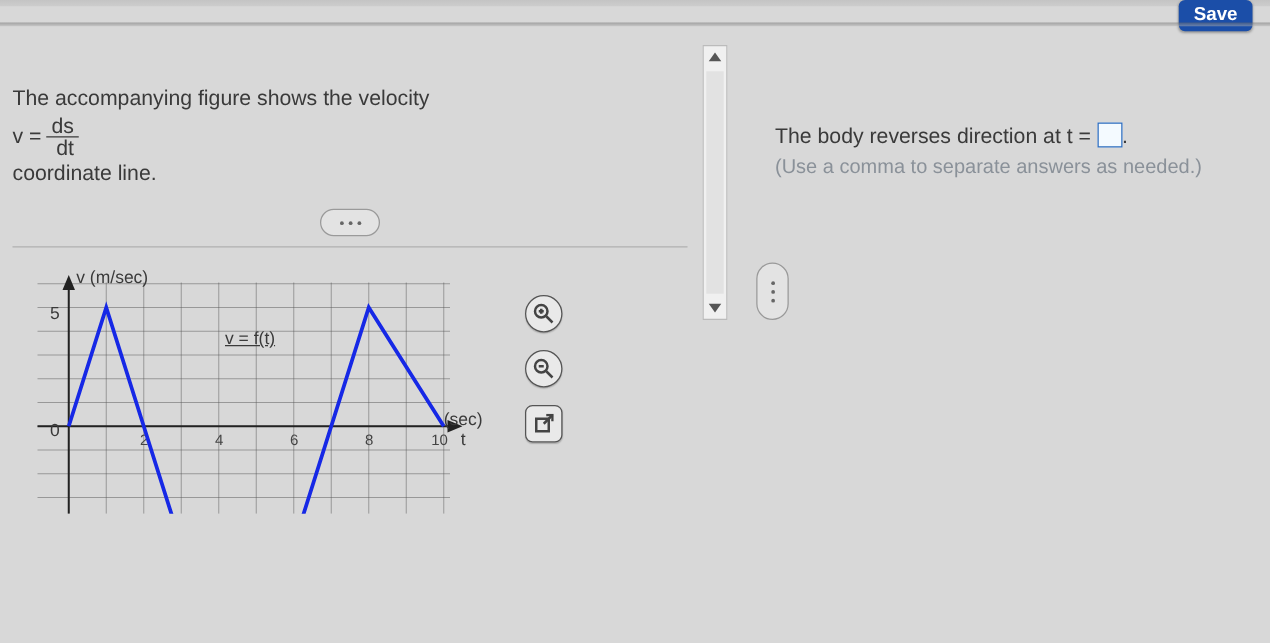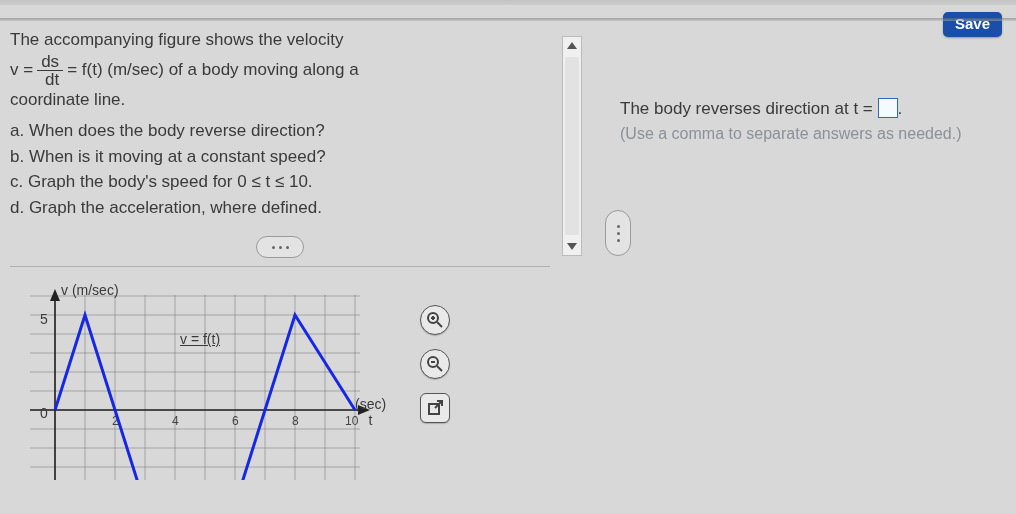--- a/index.html
+++ b/index.html
@@ -5,21 +5,21 @@
   * { box-sizing: border-box; margin: 0; padding: 0; }
   body {
     font-family: Arial, Helvetica, sans-serif;
     background: #d8d8d8;
     width: 1016px;
     height: 514px;
     overflow: hidden;
     position: relative;
     color: #3a3a3a;
   }
-  .top-bar { position: absolute; top: 12px; right: 14px; }
+  .top-bar { position: absolute; top: 0; right: 14px; }
   .save {
     background: #1b4ea8;
     color: #fff;
     border-radius: 5px;
     padding: 3px 12px 5px 12px;
     font-size: 15px;
     font-weight: bold;
     box-shadow: 0 1px 2px rgba(0,0,0,.3);
   }
   .cut { position: absolute; top: 0; left: 0; right: 0; height: 5px;
@@ -27,21 +27,21 @@
   .header-rule {
     position: absolute; top: 18px; left: 0; right: 0; height: 3px;
     background: linear-gradient(#6a6a6a,#b5b5b5);
     opacity: .5;
   }
   .left-pane {
     position: absolute;
     top: 28px; left: 10px;
     width: 540px;
   }
-  .problem-text { font-size: 17px; line-height: 1.45; }
+  .problem-text { font-size: 17px; line-height: 1.45; margin-top: 39px; }
   .eq { display: inline-flex; align-items: center; }
   .frac {
     display: inline-flex; flex-direction: column; align-items: flex-end;
     vertical-align: middle; margin: 0 4px; line-height: 1;
   }
   .frac .num { border-bottom: 1.5px solid #3a3a3a; padding: 0 4px; }
   .frac .den { padding: 0 4px; }
   .q-list { margin-top: 6px; }
   .q-list div { font-size: 17px; line-height: 1.5; }
   .three-dots {
@@ -116,29 +116,22 @@
 
 <div class="left-pane">
   <div class="problem-text">
     <div>The accompanying figure shows the velocity</div>
     <div style="display:flex; align-items:center; flex-wrap:wrap;">
       <span class="eq">v =</span>
       <span class="frac">
         <span class="num">ds</span>
         <span class="den">dt</span>
       </span>
-      <span>= f(t) (m/sec) of a body moving along a</span>
     </div>
     <div>coordinate line.</div>
-    <div class="q-list">
-      <div>a. When does the body reverse direction?</div>
-      <div>b. When is it moving at a constant speed?</div>
-      <div>c. Graph the body's speed for 0 ≤ t ≤ 10.</div>
-      <div>d. Graph the acceleration, where defined.</div>
-    </div>
   </div>
 
   <div class="three-dots">
     <span></span>
       <span></span>
       <span></span>
   </div>
   <div class="hr"></div>
 
   <div class="chart-wrap">

